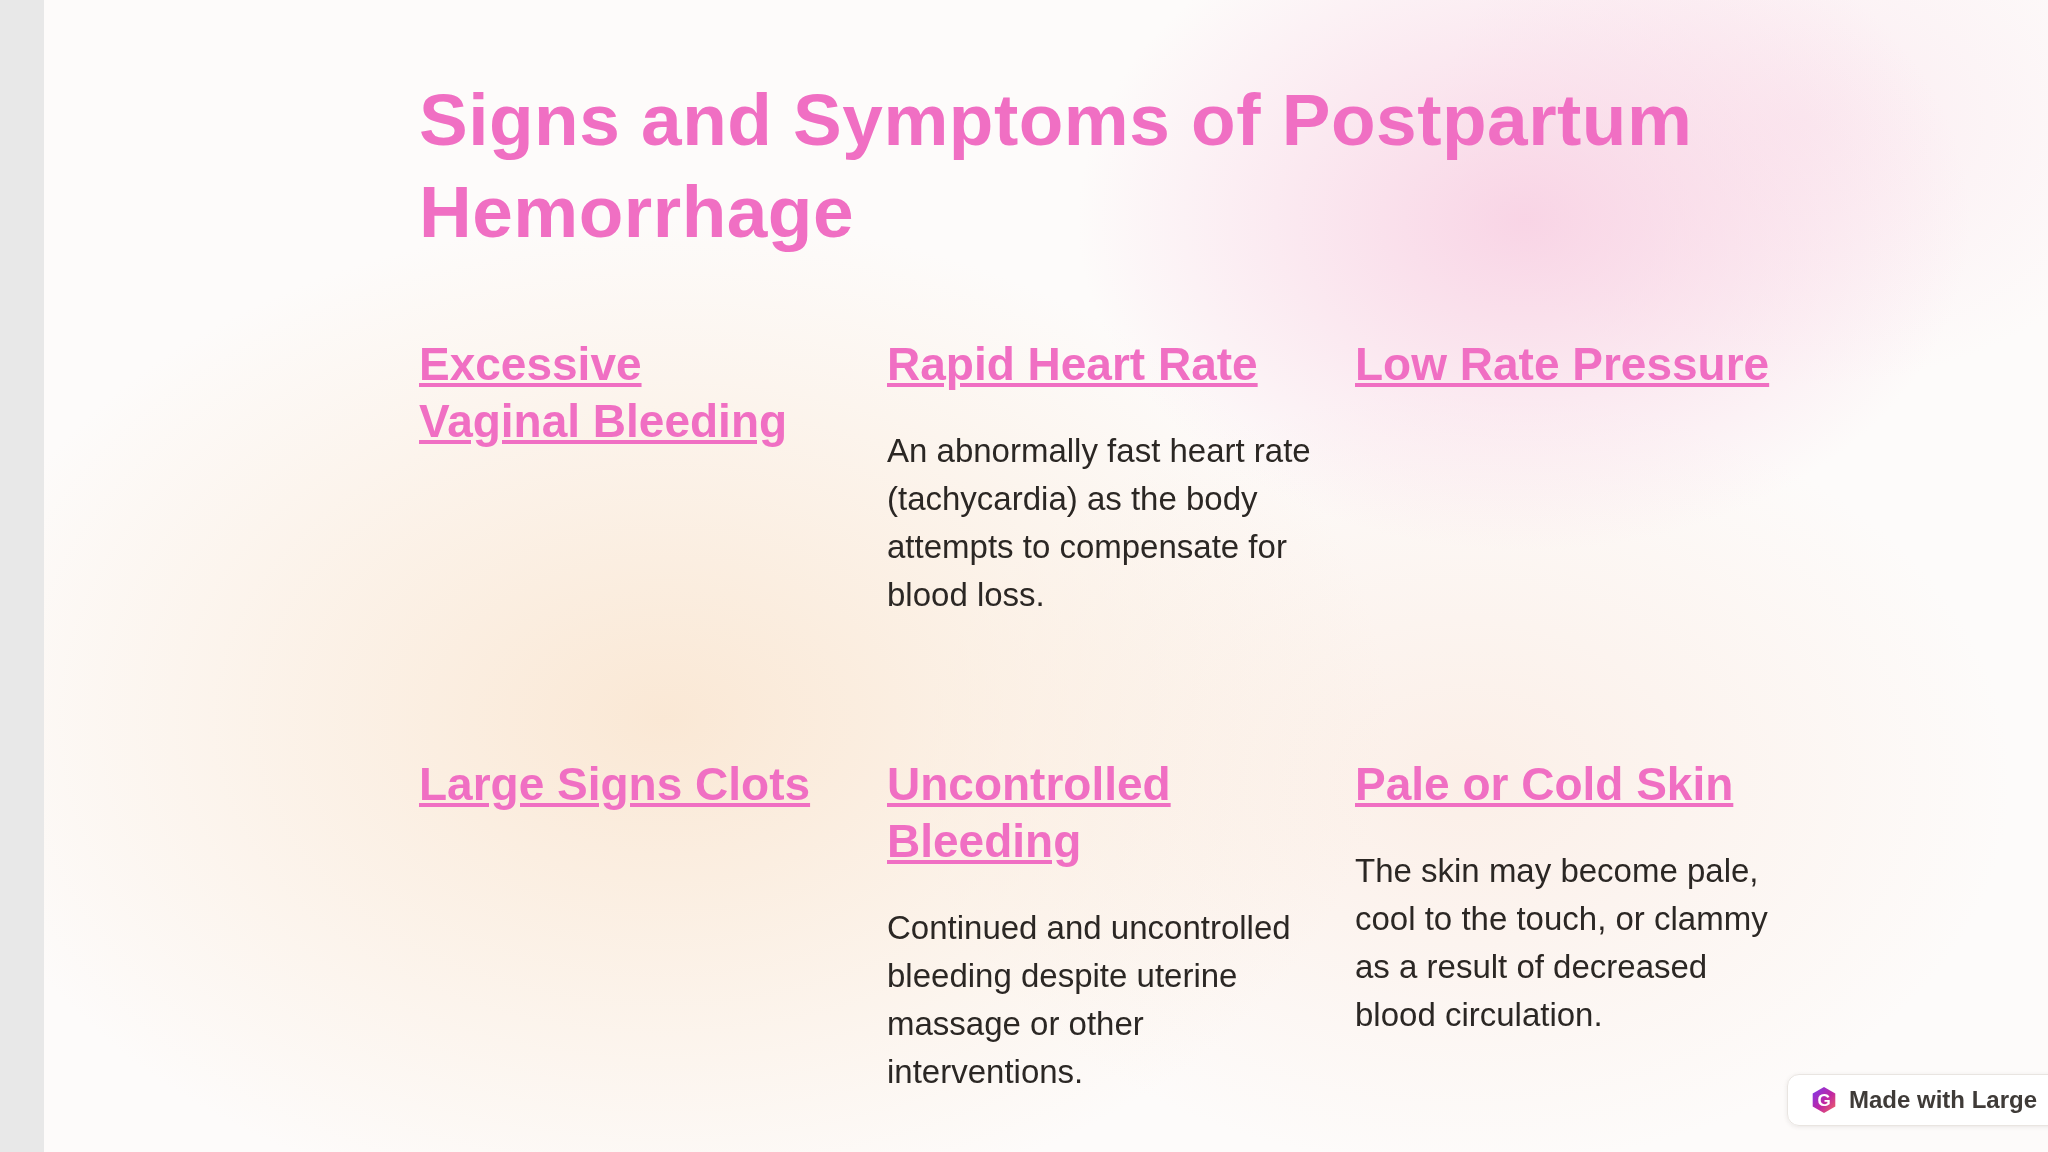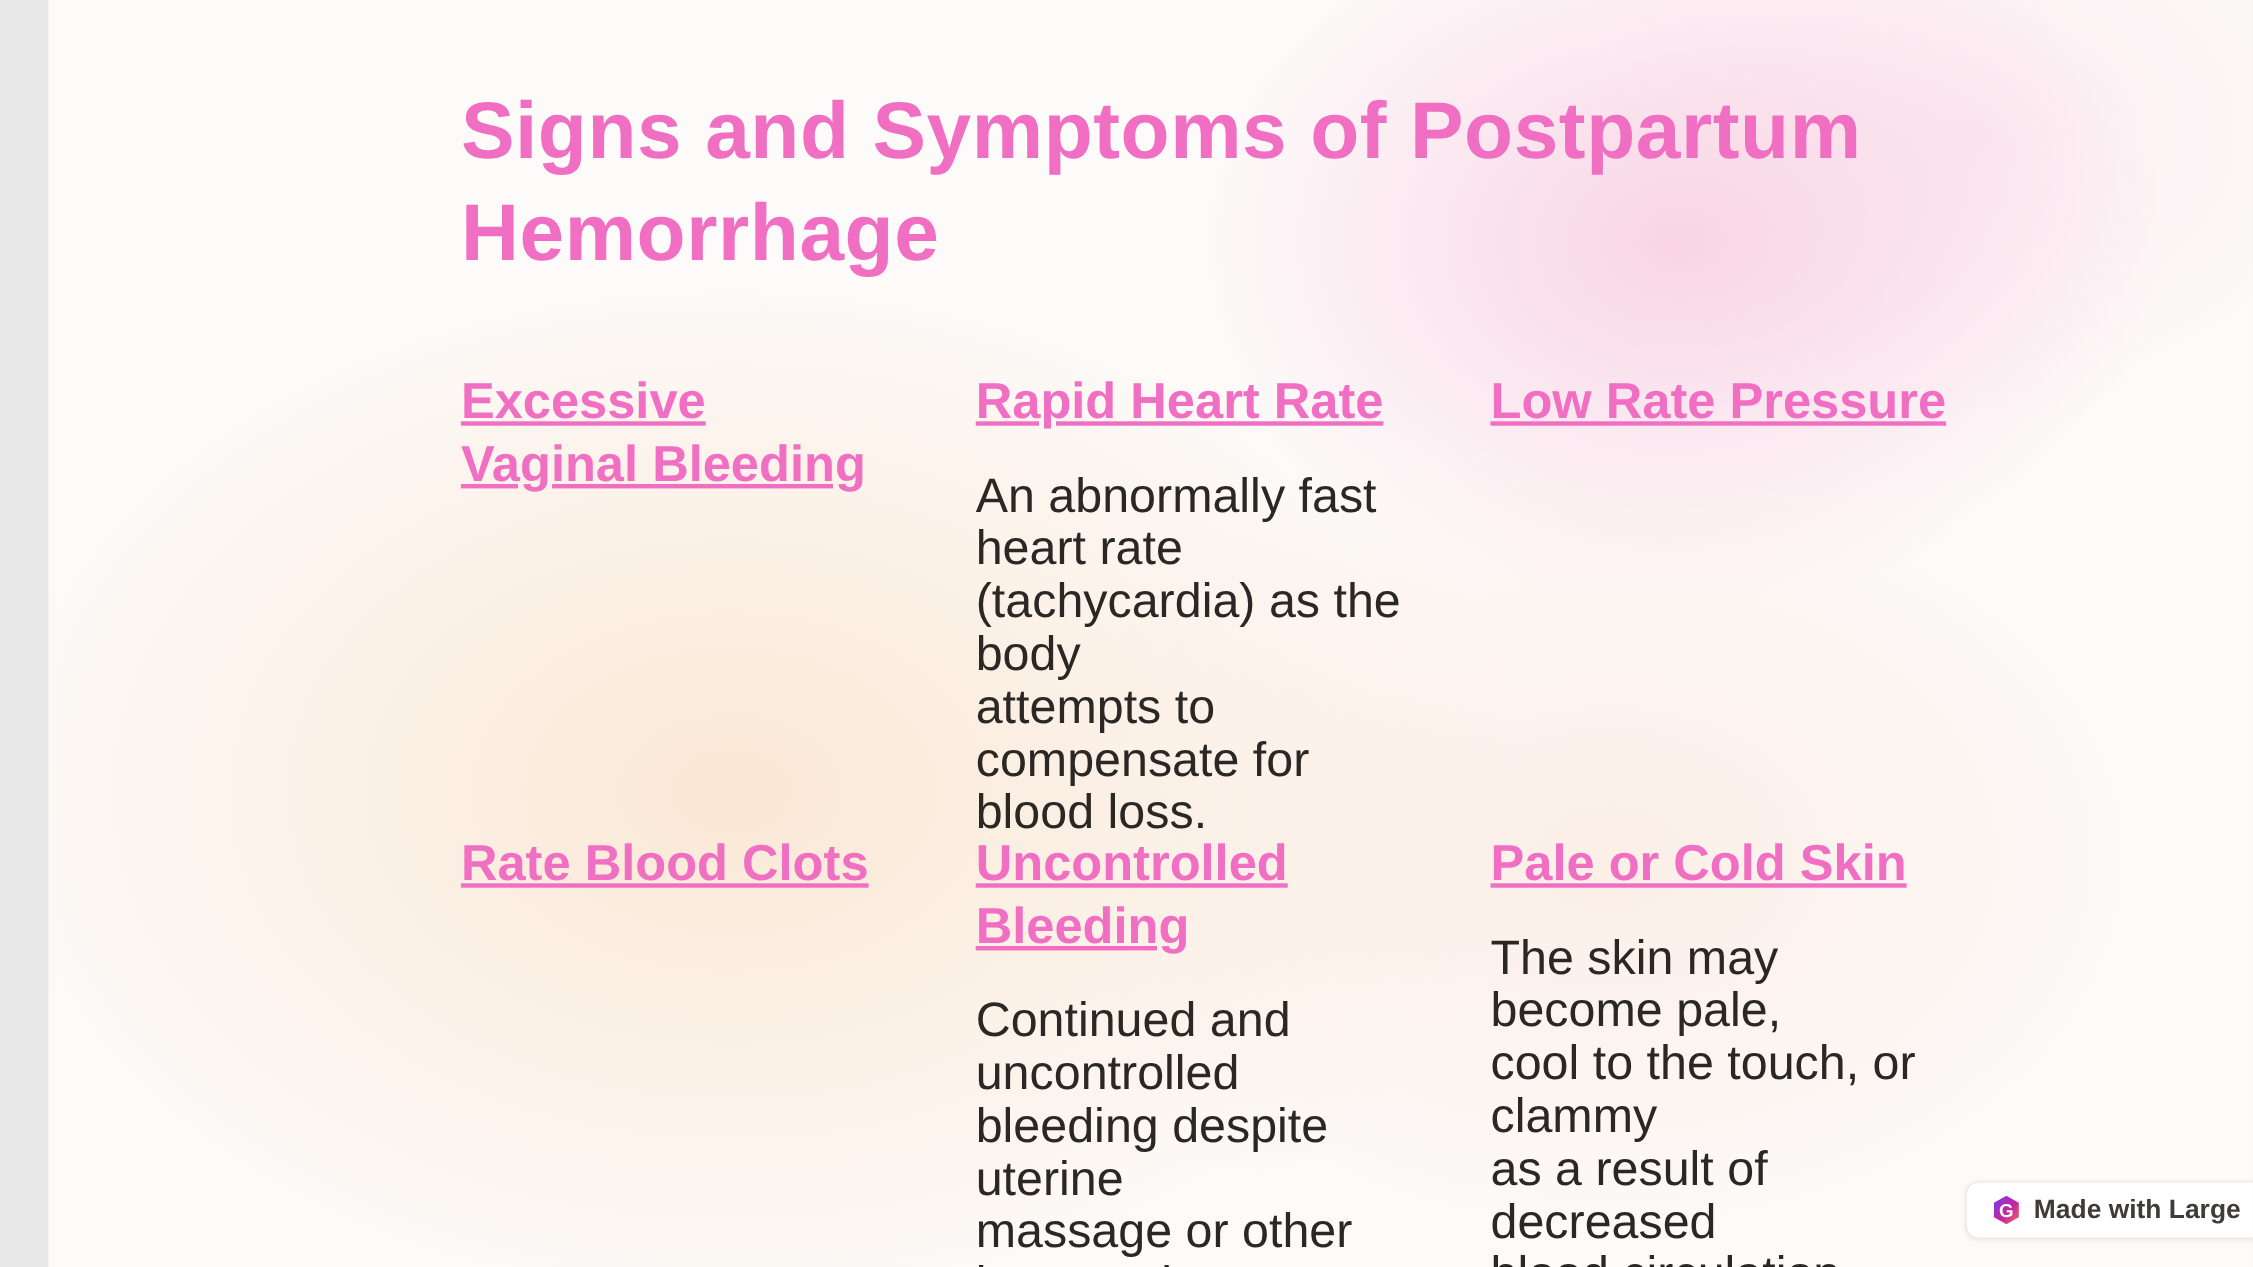--- a/index.html
+++ b/index.html
@@ -49,21 +49,21 @@
     margin: 0 0 34px 0;
     font-size: 46px;
     line-height: 57px;
     font-weight: bold;
     color: #f06fc3;
     white-space: pre-line;
     text-decoration: underline;
   }
   .card-body {
     margin: 0;
-    font-size: 44px;
+    font-size: 33px;
     line-height: 48px;
     color: #2b2724;
     white-space: pre-line;
   }
   .gamma-badge {
     position: absolute;
     right: 32px;
     bottom: 26px;
     height: 50px;
     display: flex;
@@ -109,21 +109,21 @@
 (tachycardia) as the body
 attempts to compensate for
 blood loss.</p>
     </div>
 
     <div class="card">
       <h2 class="card-heading">Low Rate Pressure</h2>
     </div>
 
     <div class="card">
-      <h2 class="card-heading">Rate Blood Clots</h2>
+      <h2 class="card-heading">Large Signs Clots</h2>
     </div>
 
     <div class="card">
       <h2 class="card-heading">Uncontrolled
 Bleeding</h2>
       <p class="card-body">Continued and uncontrolled
 bleeding despite uterine
 massage or other
 interventions.</p>
     </div>

